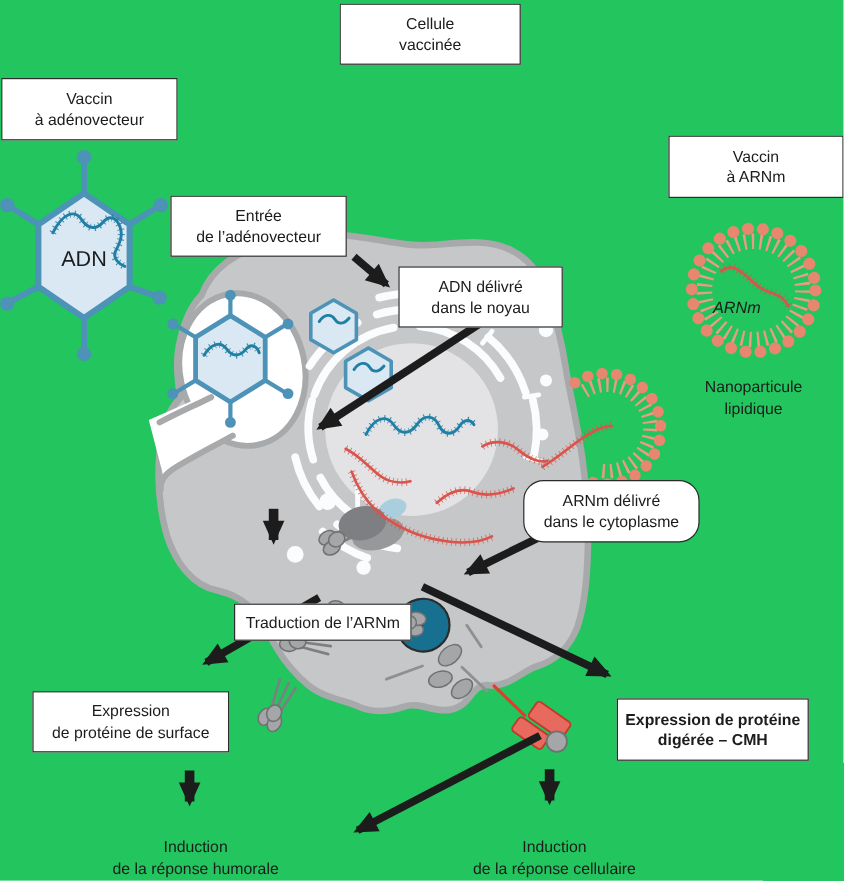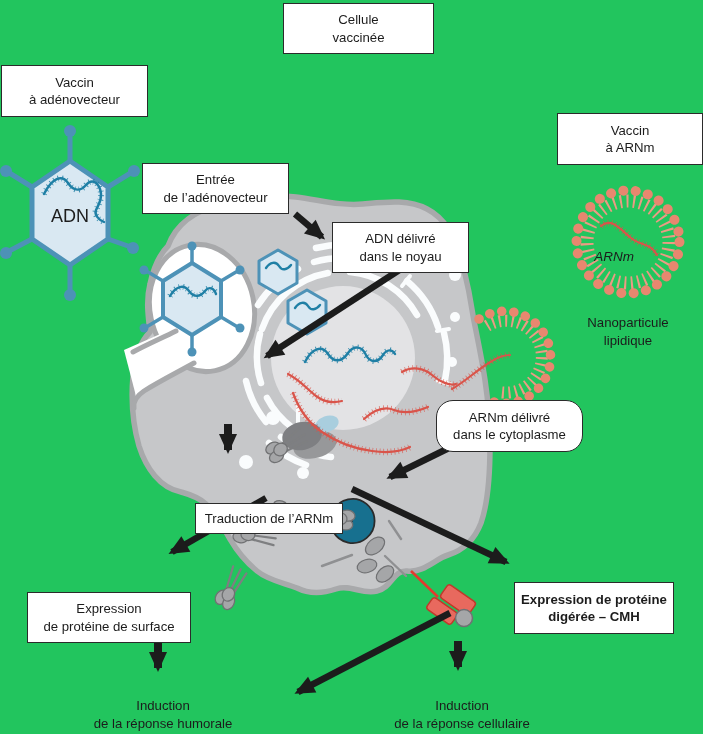--- a/index.html
+++ b/index.html
@@ -244,21 +244,21 @@
 à adénovecteur</div>
   <div class="box" style="left:557px;top:113px;width:144px;height:50px;">Vaccin
 à ARNm</div>
   <div class="box" style="left:142px;top:163px;width:145px;height:49px;">Entrée
 de l’adénovecteur</div>
   <div class="box" style="left:332px;top:222px;width:135px;height:49px;">ADN délivré
 dans le noyau</div>
   <div class="box" style="left:436px;top:400px;width:145px;height:50px;border-radius:17px;">ARNm délivré
 dans le cytoplasme</div>
   <div class="box" style="left:195px;top:463px;width:146px;height:29px;margin-top:40px;">Traduction de l’ARNm</div>
-  <div class="box" style="left:27px;top:576px;width:162px;height:49px;margin-top:16px;">Expression
+  <div class="box" style="left:27px;top:576px;width:162px;height:49px;">Expression
 de protéine de surface</div>
   <div class="box" style="left:514px;top:582px;width:158px;height:50px;font-weight:bold;">Expression de protéine
 digérée – CMH</div>
 
   <div class="caption" style="left:543px;top:314px;width:170px;">Nanoparticule
 lipidique</div>
   <div class="caption" style="left:48px;top:697px;width:230px;">Induction
 de la réponse humorale</div>
   <div class="caption" style="left:347px;top:697px;width:230px;">Induction
 de la réponse cellulaire</div>

